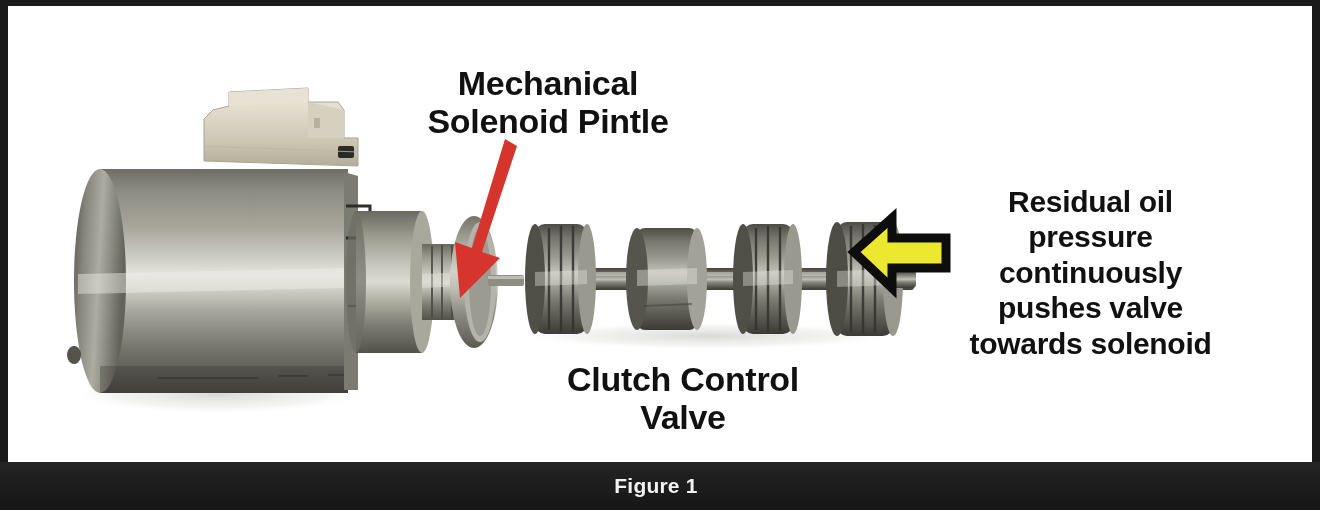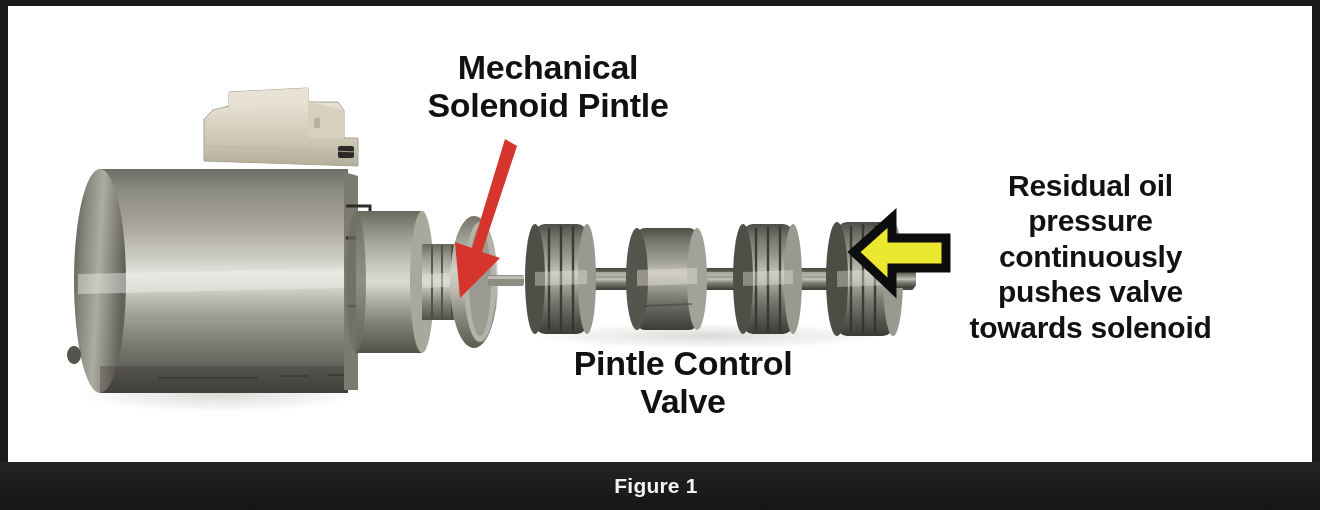--- a/index.html
+++ b/index.html
@@ -42,20 +42,21 @@
 
   
   .annot{
     position:absolute;
     color:#111111;
     font-weight:bold;
     text-align:center;
     line-height:1.12;
     letter-spacing:-0.3px;
     white-space:pre-line;
+    margin-top:16px;
   }
   .annot-pintle{
     left:330px;top:42px;width:420px;
     font-size:34px;
   }
   .annot-valve{
     left:505px;top:338px;width:340px;
     font-size:34px;
   }
   .annot-residual{
@@ -291,21 +292,21 @@
                  L938 262
                  L884 262
                  L884 282
                  Z" fill="#ece82f" stroke="#0d0d0d" stroke-width="9" stroke-linejoin="miter"></path>
       </g>
     </svg>
 
     <div class="annot annot-pintle">Mechanical
 Solenoid Pintle</div>
 
-    <div class="annot annot-valve">Pintle Control
+    <div class="annot annot-valve">Clutch Control
 Valve</div>
 
     <div class="annot annot-residual">Residual oil
 pressure
 continuously
 pushes valve
 towards solenoid</div>
 
   </div>
 

